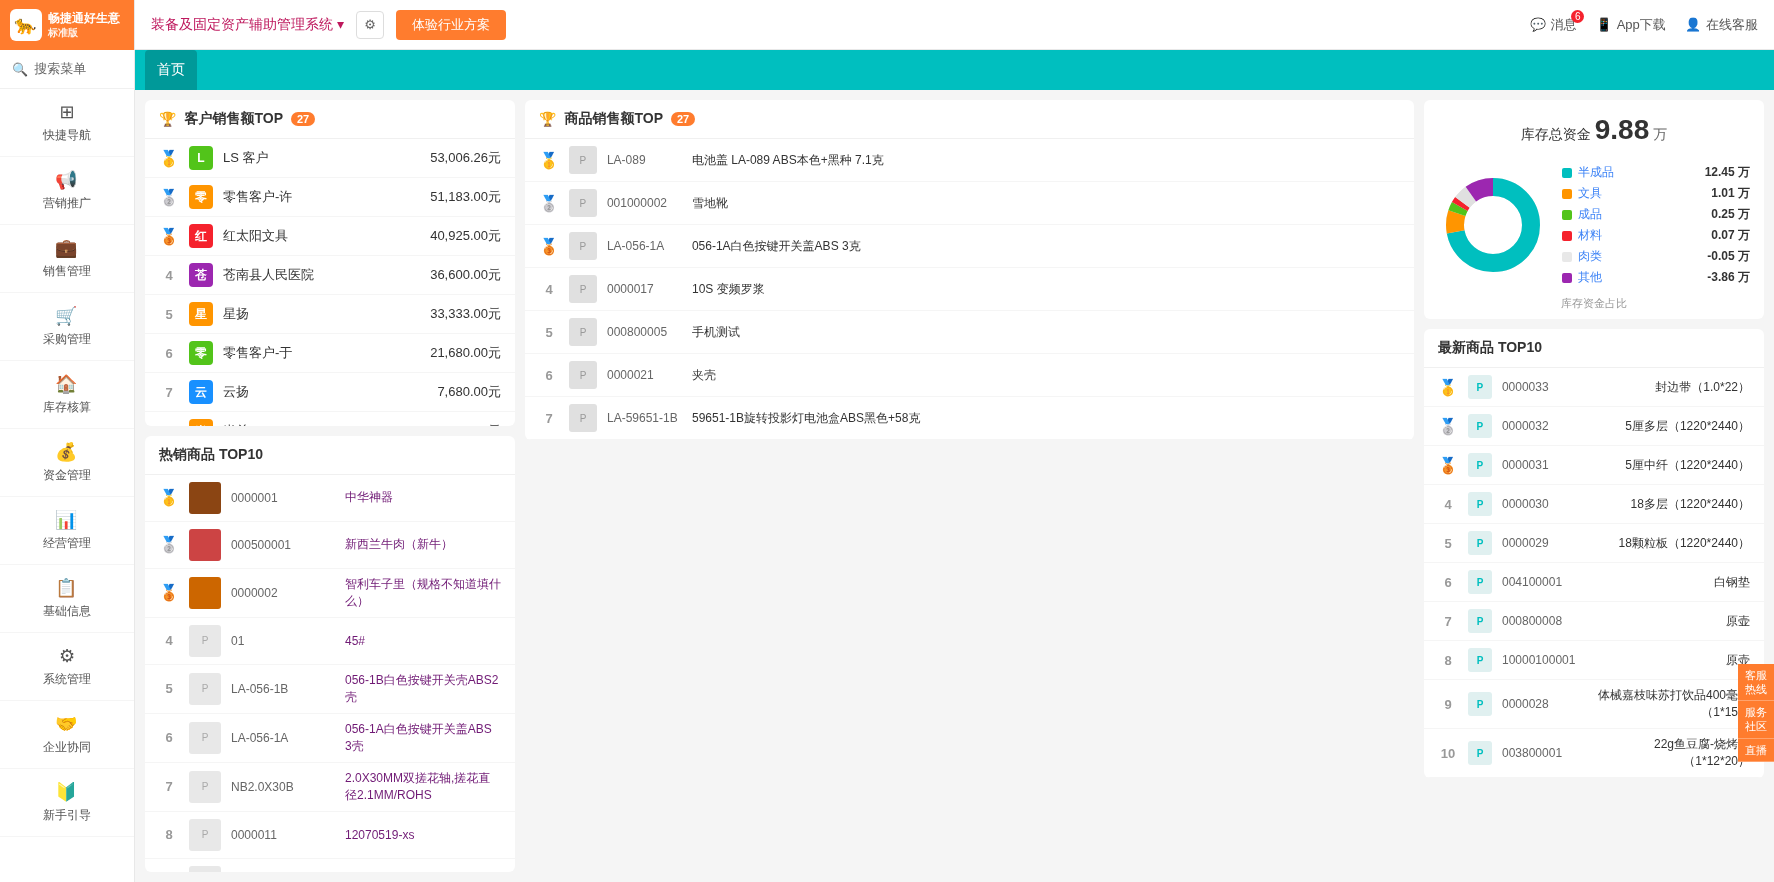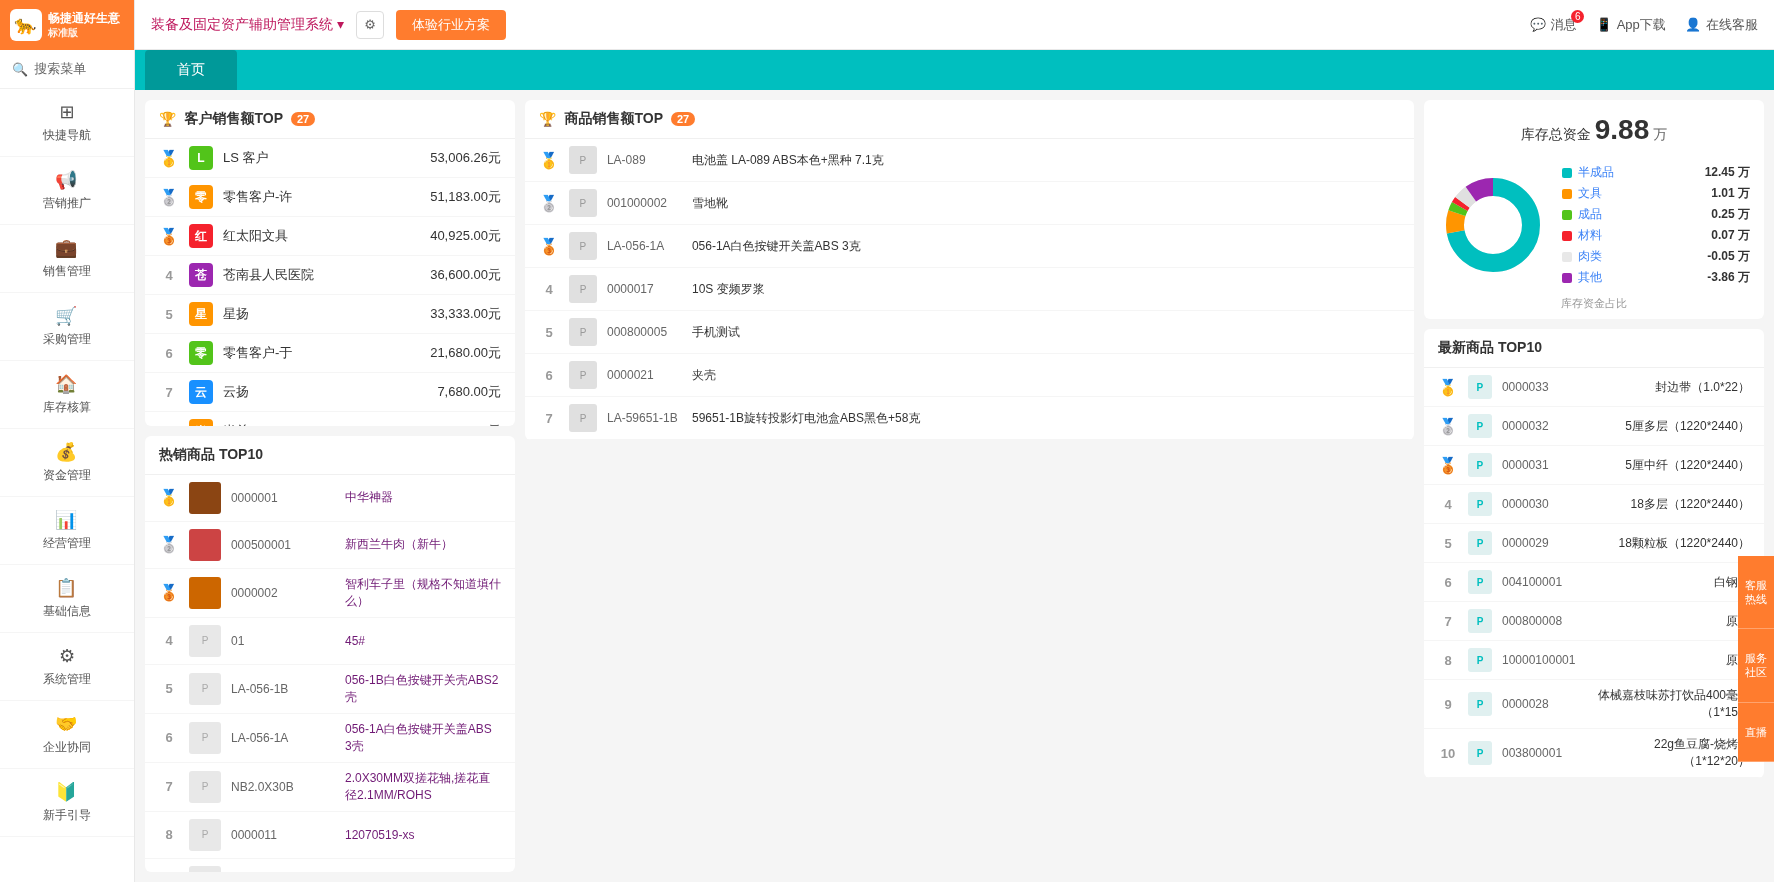--- a/index.html
+++ b/index.html
@@ -128,21 +128,21 @@
     
     .nav-tabs {
       background: #00bfbf;
       height: 40px;
       display: flex;
       align-items: center;
       padding: 0 10px;
       flex-shrink: 0;
     }
     .nav-tab {
-      padding: 0 32px;
+      padding: 0 12px;
       height: 40px;
       display: flex;
       align-items: center;
       color: #fff;
       font-size: 14px;
       cursor: pointer;
       background: #009999;
       border-radius: 4px 4px 0 0;
     }
 
@@ -360,21 +360,21 @@
       right: 0;
       bottom: 120px;
       display: flex;
       flex-direction: column;
       gap: 0;
     }
     .float-btn {
       background: #ff7c2e;
       color: #fff;
       width: 36px;
-      padding: 22px 4px;
+      padding: 4px 4px;
       font-size: 11px;
       text-align: center;
       cursor: pointer;
       border-bottom: 1px solid rgba(255,255,255,0.3);
       line-height: 1.3;
     }
 
     ::-webkit-scrollbar { width: 4px; height: 4px; }
     ::-webkit-scrollbar-thumb { background: #ccc; border-radius: 2px; }
   </style>

